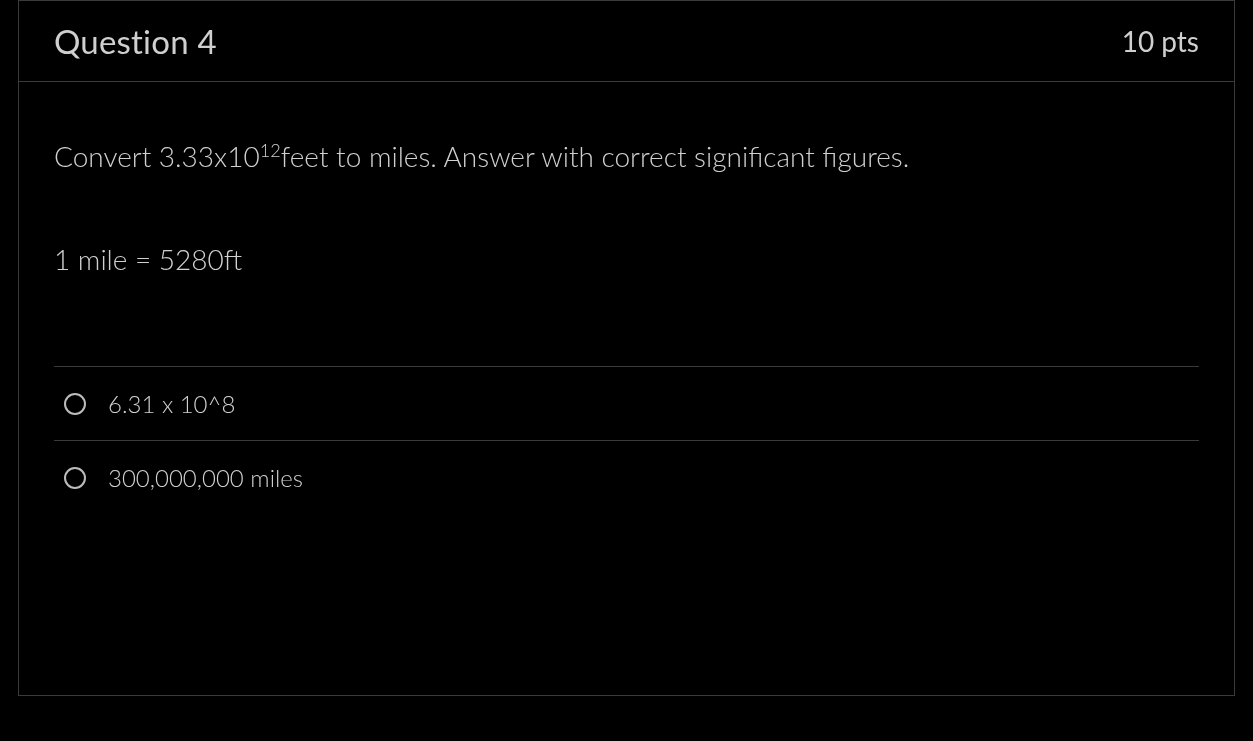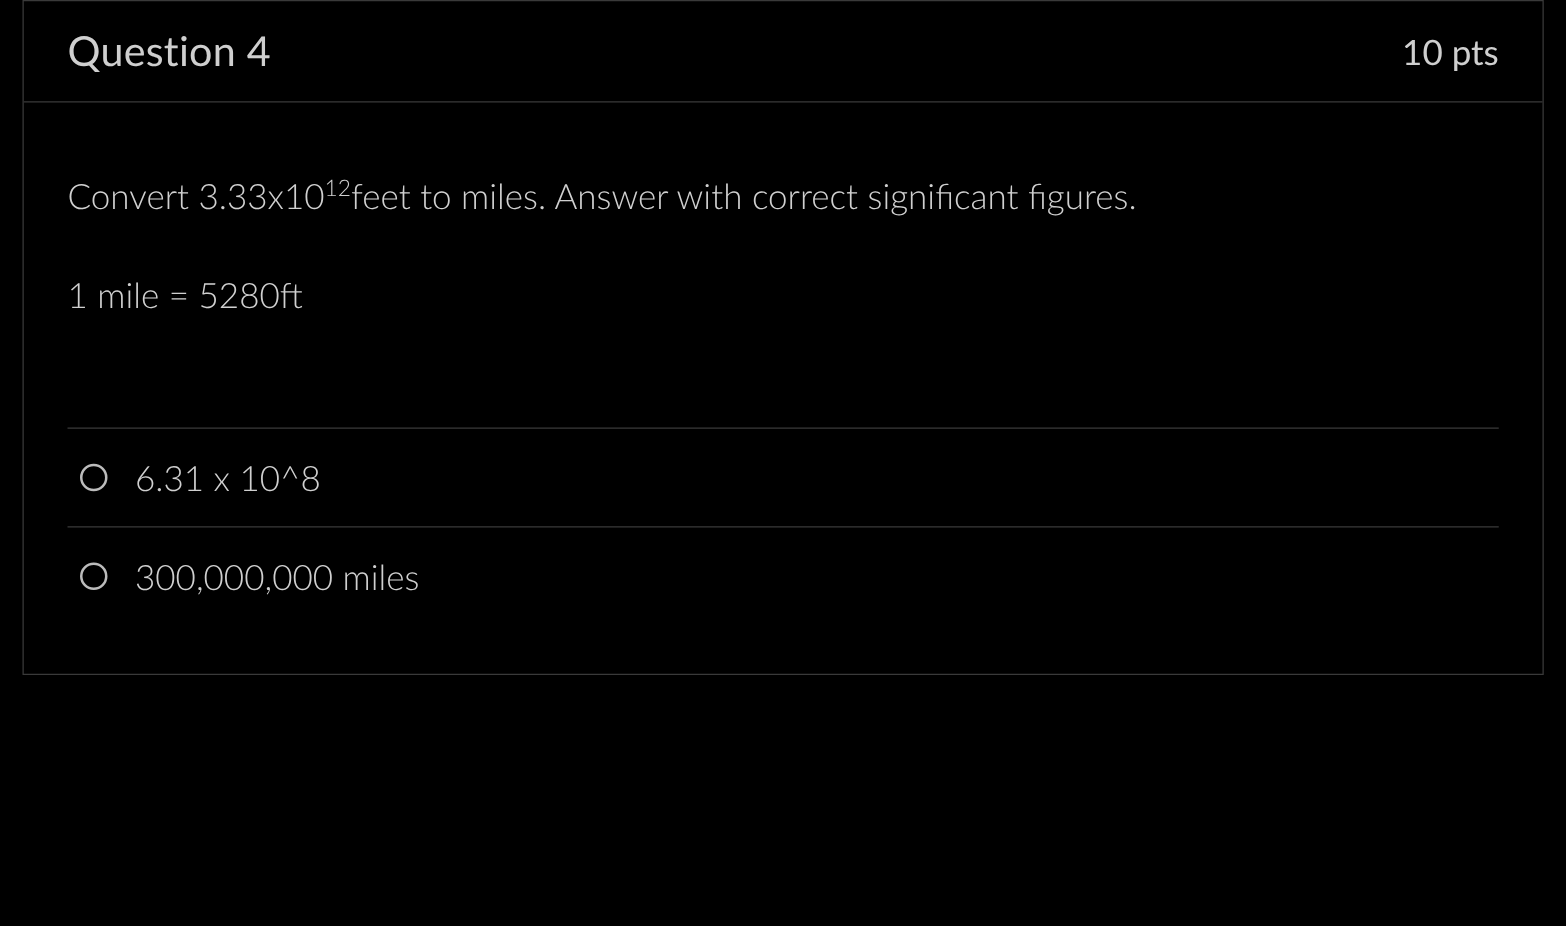--- a/index.html
+++ b/index.html
@@ -10,21 +10,21 @@
   body {
     background: #000;
     font-family: "Lato", "Helvetica Neue", Helvetica, Arial, sans-serif;
     color: #d8d8d8;
     width: 1253px;
     height: 741px;
     padding: 0 18px 20px 18px;
   }
   .quiz-card {
     border: 1px solid #3a3a3a;
-    height: 540px;
+    height: 696px;
   }
   .card-header {
     display: flex;
     justify-content: space-between;
     align-items: center;
     padding: 20px 35px 20px 35px;
     border-bottom: 1px solid #3a3a3a;
   }
   .question-title {
     font-size: 33px;
@@ -48,21 +48,21 @@
     line-height: 1.4;
   }
   .prompt-line sup {
     font-size: 0.65em;
     vertical-align: super;
   }
   .conversion-line {
     font-size: 28px;
     font-weight: 300;
     color: #d0d0d0;
-    margin-top: 42px;
+    margin-top: 66px;
   }
   .answers {
     margin-top: 90px;
   }
   .answer-row {
     display: flex;
     align-items: center;
     padding: 22px 10px 22px 10px;
     border-top: 1px solid #3a3a3a;
     gap: 22px;
@@ -70,21 +70,21 @@
   }
   .radio {
     width: 22px;
     height: 22px;
     border: 2.5px solid #bcbcbc;
     border-radius: 50%;
     flex-shrink: 0;
     background: transparent;
   }
   .answer-label {
-    font-size: 28px;
+    font-size: 24px;
     font-weight: 300;
     color: #d0d0d0;
   }
 </style>
 </head>
 <body>
 
 <div class="quiz-card">
 
   <div class="card-header">

